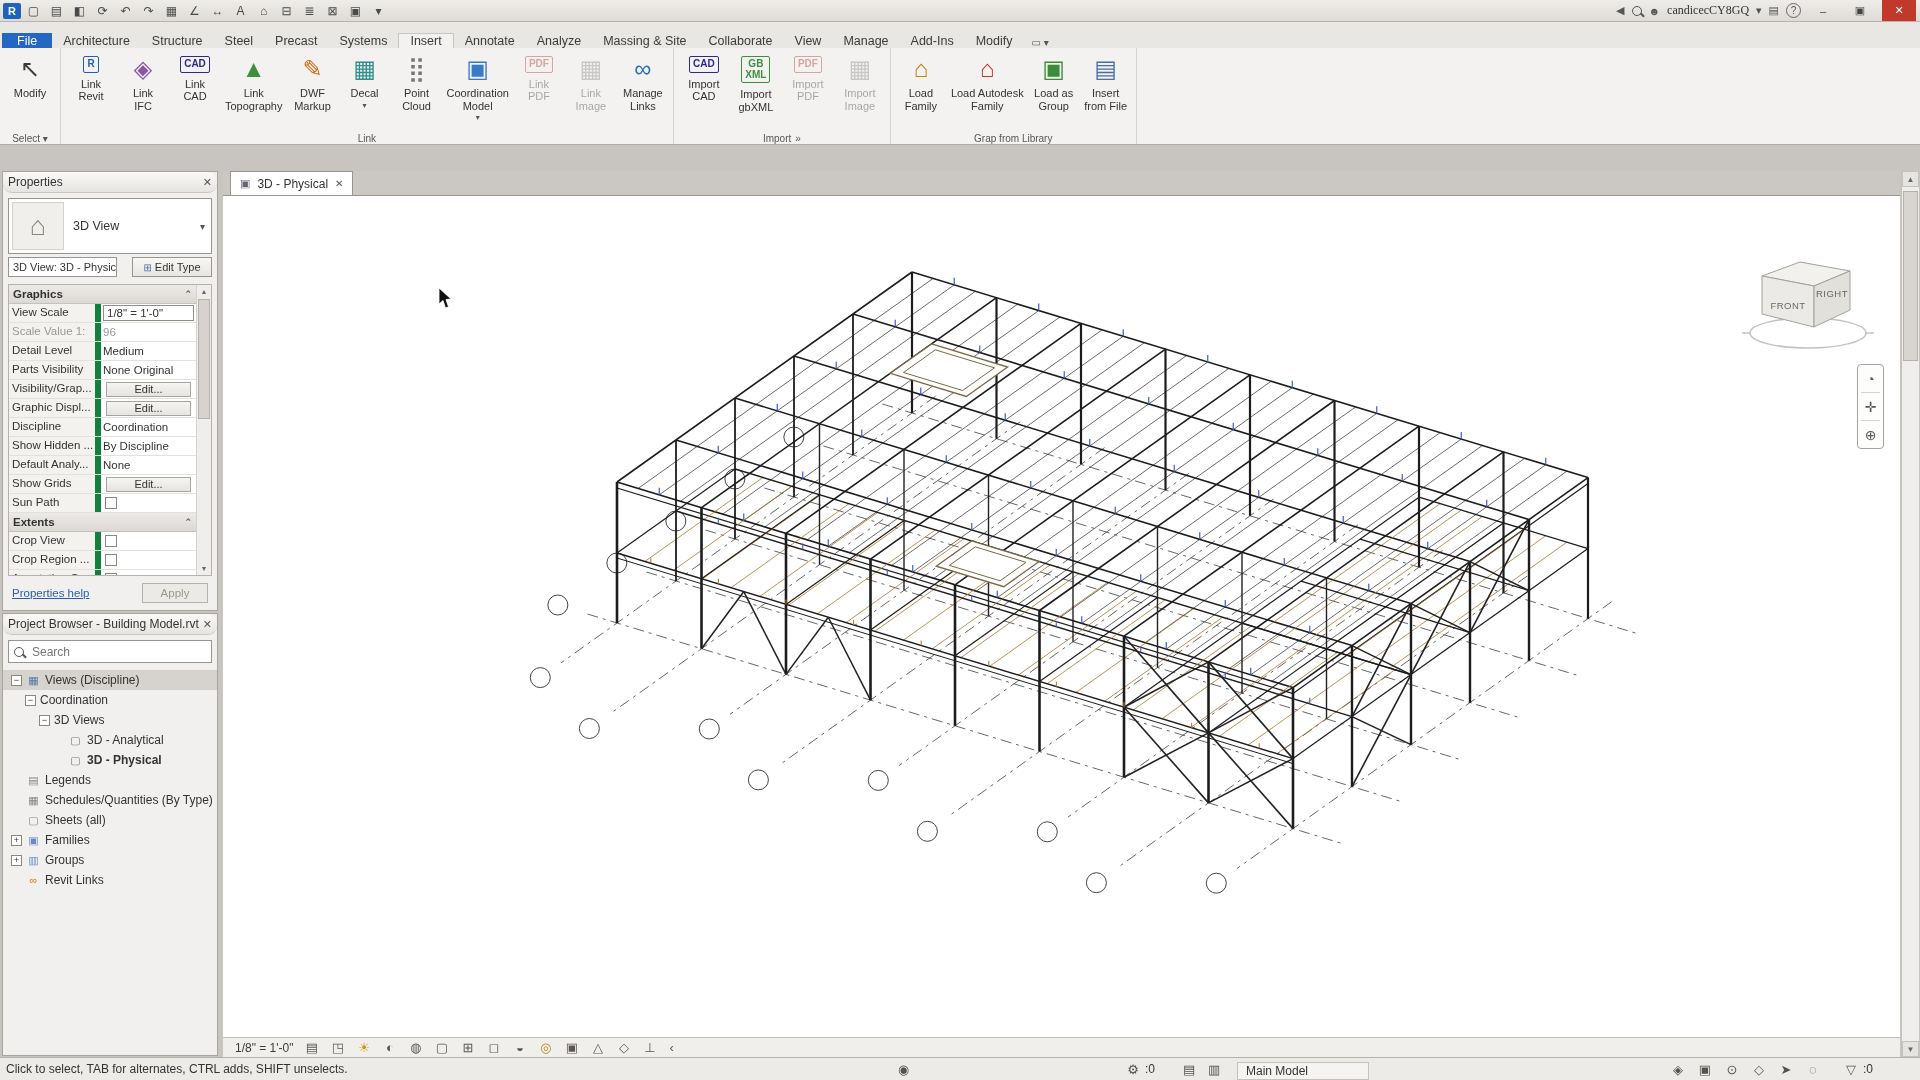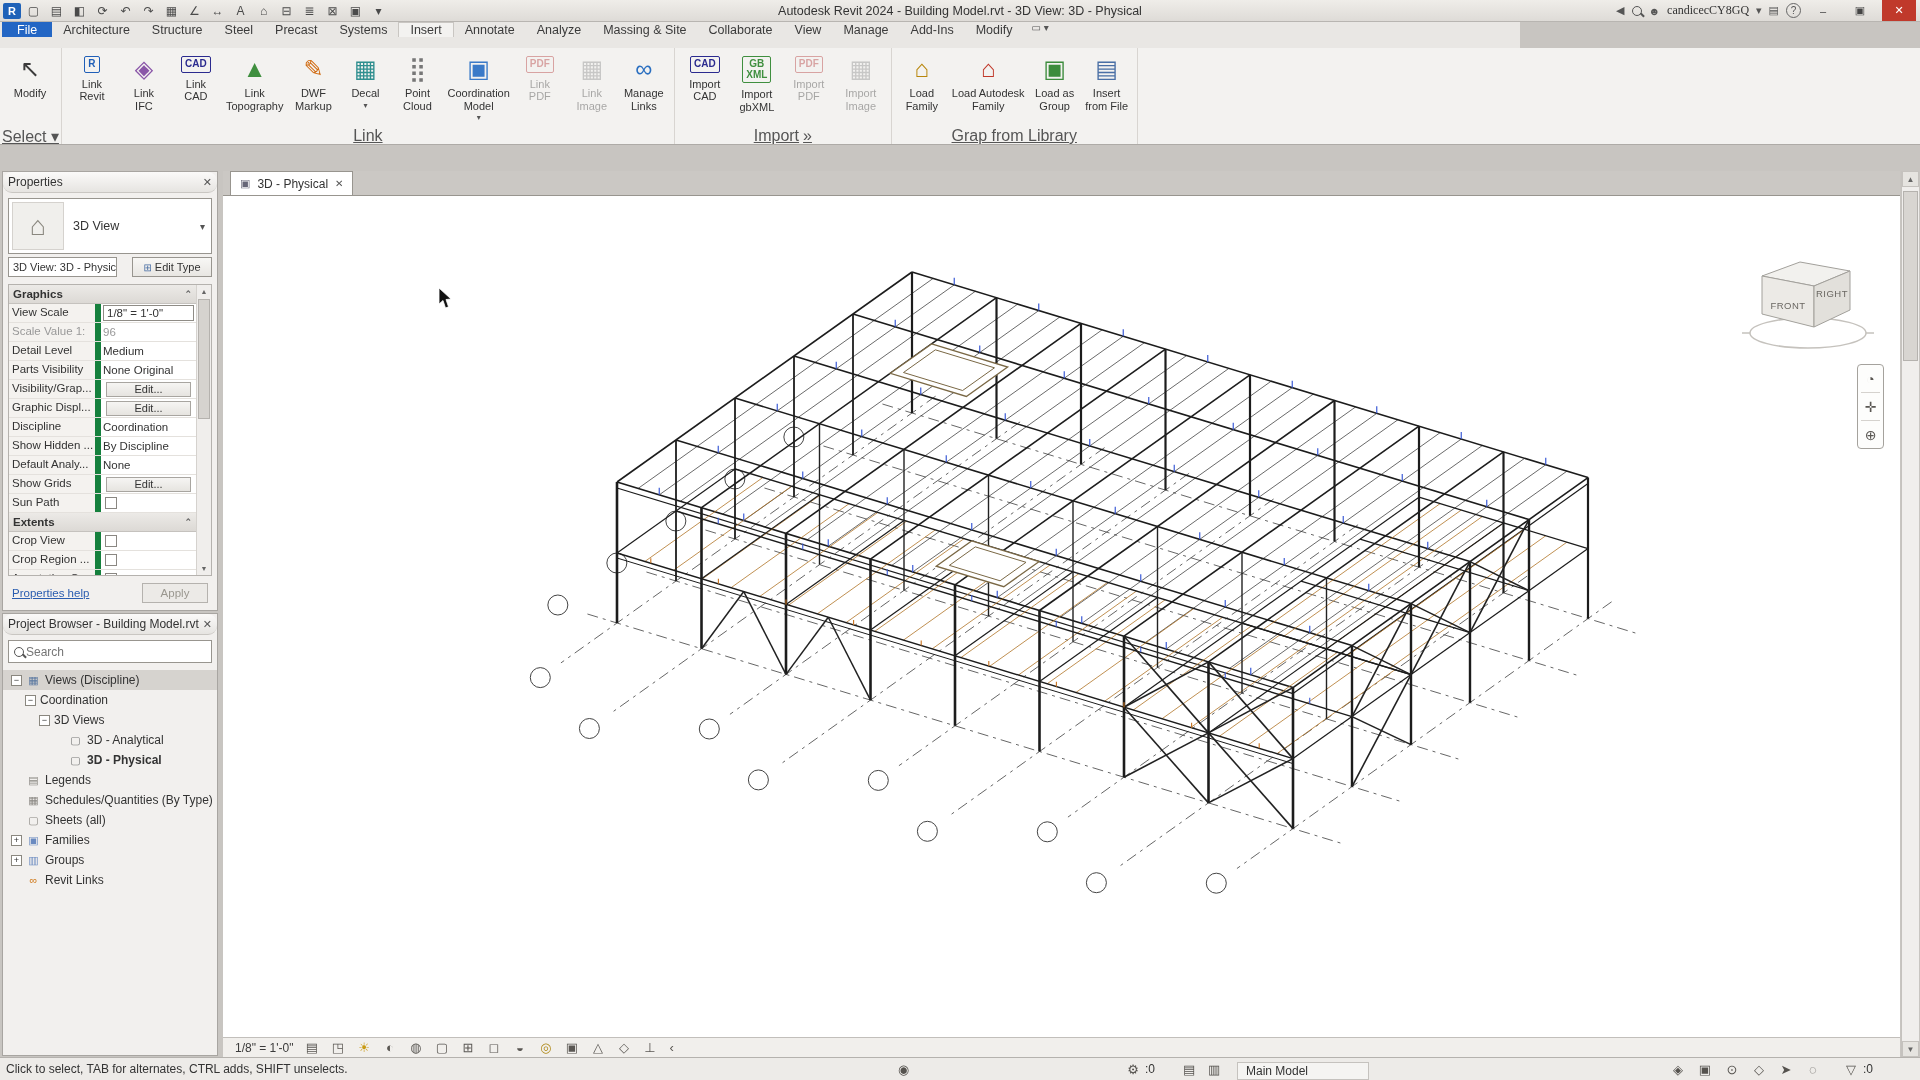--- a/index.html
+++ b/index.html
@@ -18,41 +18,41 @@
   .tb-right{margin-left:auto;display:flex;align-items:center;gap:7px;z-index:2;padding-right:2px;}
   .tb-right .sm{font-size:11px;color:#555;}
   .mag{width:10px;height:10px;border:1.6px solid #555;border-radius:50%;position:relative;display:inline-block;}
   .mag::after{content:"";position:absolute;width:5px;height:1.6px;background:#555;transform:rotate(45deg);right:-4px;bottom:-1px;}
   .tb-user{font-size:12px;color:#333;font-family:Liberation Serif, serif;}
   .helpbtn{width:15px;height:15px;border:1.4px solid #666;border-radius:50%;display:flex;align-items:center;justify-content:center;font-size:10px;color:#555;}
   .winbtn{width:30px;height:21px;display:flex;align-items:center;justify-content:center;font-size:11px;color:#444;}
   .winbtn.close{background:#c0392b;color:#fff;width:34px;}
 
   
-  .tabrow{position:absolute;top:22px;left:0;width:1520px;height:26px;background:#e9e7e4;
-    display:flex;align-items:flex-start;padding-left:2px;}
+  .tabrow{position:absolute;top:22px;left:0;width:1920px;height:26px;background:#e9e7e4;
+    display:flex;align-items:flex-end;padding-left:2px;}
   .rtab{display:flex;align-items:center;padding:0 11px;font-size:12.5px;color:#3b3b3b;}
   .rtab.file{background:#2366c4;color:#fff;padding:0 15px;}
   .rtab.active{background:#f3f2f0;border:1px solid #c9c6c2;border-bottom:none;}
   .ribcycle{display:flex;align-items:center;font-size:10px;color:#555;padding:0 8px;}
 
   
   .ribbon{position:absolute;top:48px;left:0;width:1920px;height:97px;background:#f3f2f0;
     border-bottom:1px solid #aeaba7;display:flex;align-items:stretch;}
   .rpanel{display:flex;flex-direction:column;border-right:1px solid #d8d5d1;padding:0 2px;}
   .rbtns{flex:1;display:flex;align-items:stretch;padding:2px 2px 0;}
   .rbtn{display:flex;flex-direction:column;align-items:center;min-width:52px;padding:2px 4px 0;
     border:none;background:none;font:inherit;color:#333;}
   .rbtn.disabled{opacity:.4;}
   .ricon{height:34px;display:flex;align-items:center;justify-content:center;font-size:24px;margin-bottom:1px;}
   .ricon.txt{font-size:10px;font-weight:bold;line-height:1.05;white-space:pre-line;border:1.4px solid currentColor;
     border-radius:2px;padding:2px 3px;height:auto;margin-top:4px;margin-bottom:5px;text-align:center;}
   .rlabel{font-size:11px;line-height:1.15;text-align:center;white-space:pre-line;}
   .rarrow{font-size:8px;color:#555;margin-top:1px;}
-  .rplabel{height:17px;font-size:16px;color:#555;display:flex;align-items:flex-start;justify-content:center;gap:4px;text-decoration:underline;}
+  .rplabel{height:17px;font-size:10px;color:#555;display:flex;align-items:flex-end;justify-content:center;gap:4px;}
 
   
   .palette{position:absolute;left:2px;width:216px;background:#f2f0ee;border:1px solid #a8a5a1;}
   #properties{top:171px;height:440px;}
   #browser{top:613px;height:443px;}
   .phead{height:21px;display:flex;align-items:center;padding:0 5px;font-size:12px;
     background:linear-gradient(#fbfaf9,#e6e4e1);border-bottom:1px solid #c9c6c2;border-radius:9px;}
   .phead .x{margin-left:auto;color:#555;font-size:11px;}
   .typesel{margin:5px 5px 3px;background:#fff;border:1px solid #98958f;height:56px;display:flex;align-items:center;}
   .typesel .pic{width:52px;height:48px;margin:3px;background:#f0efec;border:1px solid #d5d2ce;
@@ -80,21 +80,21 @@
   .pinput{border:1px solid #8f8c86;background:#fff;height:16px;display:flex;align-items:center;padding:0 3px;flex:1;}
   .pbtn{margin:0 auto;width:94%;height:15px;border:1px solid #a8a5a0;background:linear-gradient(#f6f5f3,#e6e4e0);
     font-size:11px;display:flex;align-items:center;justify-content:center;}
   .pcheck{width:12px;height:12px;border:1px solid #8a8782;background:#fff;margin-left:2px;flex:none;}
   .muted{color:#999;}
   .pfoot{position:absolute;bottom:7px;left:9px;right:9px;display:flex;align-items:center;justify-content:space-between;}
   .plink{color:#2a5db0;text-decoration:underline;font-size:11.5px;}
   .applybtn{width:66px;height:20px;border:1px solid #b5b2ae;background:#eceae7;color:#9a978f;
     display:flex;align-items:center;justify-content:center;font-size:11.5px;}
 
-  .search{margin:5px;height:23px;border:1px solid #98958f;background:#fff;display:flex;align-items:center;padding:0 5px;}
+  .search{margin:5px;height:23px;border:1px solid #98958f;background:#fff;display:flex;align-items:center;padding:0 5px;gap:6px;}
   .searchin{border:none;outline:none;flex:1;font:inherit;color:#333;background:transparent;}
   .tree{padding-top:2px;}
   .trow{height:20px;display:flex;align-items:center;font-size:12px;white-space:nowrap;padding-right:4px;}
   .trow.selected{background:#d6d3cf;}
   .texp{width:11px;height:11px;border:1px solid #8a877f;background:#fff;font-size:9px;line-height:9px;
     text-align:center;margin-right:4px;flex:none;color:#333;}
   .texp.hidden{visibility:hidden;}
   .ticon{width:15px;margin-right:4px;font-size:11px;flex:none;text-align:center;}
   .bold{font-weight:bold;}
 
@@ -150,21 +150,20 @@
       <span class="qicon">∠</span>
       <span class="qicon">↔</span>
       <span class="qicon">A</span>
       <span class="qicon">⌂</span>
       <span class="qicon">⊟</span>
       <span class="qicon">≣</span>
       <span class="qicon">⊠</span>
       <span class="qicon">▣</span>
       <span class="qicon">▾</span>
     </div>
-  <div class="tb-title">Autodesk Revit 2024 - Building Model.rvt - 3D View: 3D - Physical</div>
   <div class="tb-right">
     <span class="sm">◀</span>
     <span class="mag"></span>
     <span class="sm">☻</span>
     <span class="tb-user">candicecCY8GQ</span>
     <span class="sm">▾</span>
     <span class="sm">▤</span>
     <span class="helpbtn">?</span>
     <span class="winbtn">–</span>
     <span class="winbtn">▣</span>

